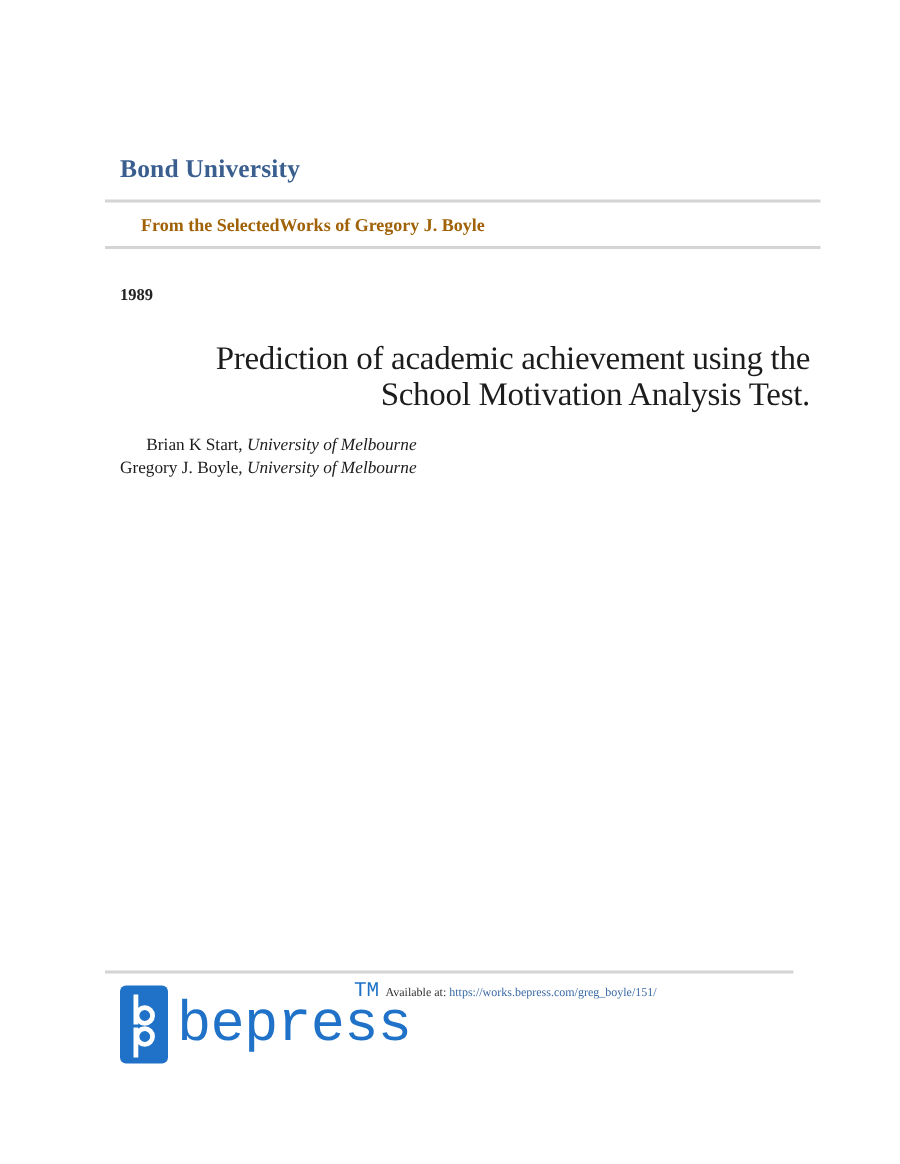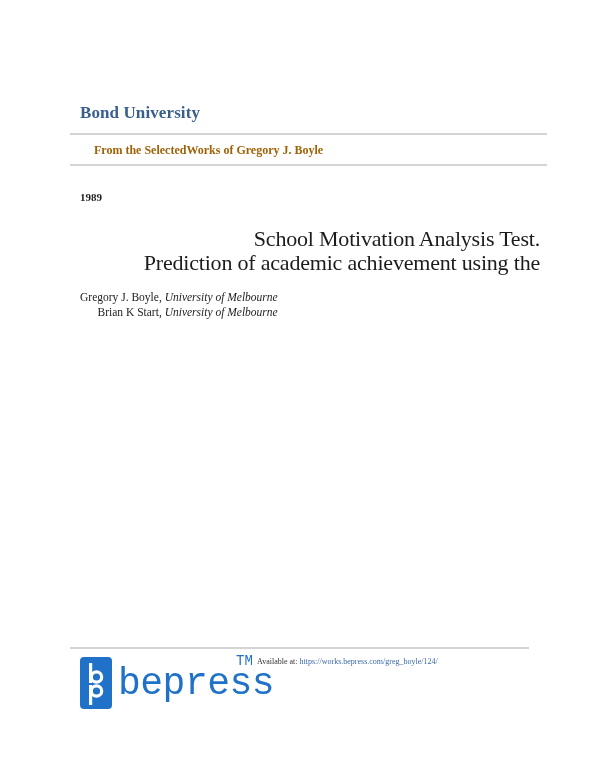--- a/index.html
+++ b/index.html
@@ -95,43 +95,43 @@
 <body>
 
 <div class="abs institution">Bond University</div>
 <div class="abs rule rule-1"></div>
 <div class="abs collection">From the SelectedWorks of Gregory J. Boyle</div>
 <div class="abs rule rule-2"></div>
 
 <div class="abs year">1989</div>
 
 <div class="abs title">
+  <div>Prediction of academic achievement using the</div>
   <div>School Motivation Analysis Test.</div>
-  <div>Prediction of academic achievement using the</div>
 </div>
 
 <div class="abs authors">
   <div class="author">
-    <span>Gregory J. Boyle, </span><span class="aff">University of Melbourne</span>
+    <span>Brian K Start, </span><span class="aff">University of Melbourne</span>
   </div>
   <div class="author">
-    <span>Brian K Start, </span><span class="aff">University of Melbourne</span>
+    <span>Gregory J. Boyle, </span><span class="aff">University of Melbourne</span>
   </div>
 </div>
 
 <div class="abs rule rule-3"></div>
 
 <div class="abs logo">
   <svg width="32" height="52" viewBox="0 0 32 52">
 
     <rect x="9" y="6" width="3.2" height="20" fill="#ffffff"></rect>
     <circle cx="16.5" cy="20" r="5.2" fill="none" stroke="#ffffff" stroke-width="3.2"></circle>
 
     <rect x="9" y="28" width="3.2" height="20" fill="#ffffff"></rect>
     <circle cx="16.5" cy="34" r="5.2" fill="none" stroke="#ffffff" stroke-width="3.2"></circle>
   </svg>
 </div>
 <div class="abs wordmark">bepress</div>
 <div class="abs tm">TM</div>
 
 <div class="abs available">
-  <span>Available at: </span><span class="link">https://works.bepress.com/greg_boyle/124/</span>
+  <span>Available at: </span><span class="link">https://works.bepress.com/greg_boyle/151/</span>
 </div>
 
 </body></html>

